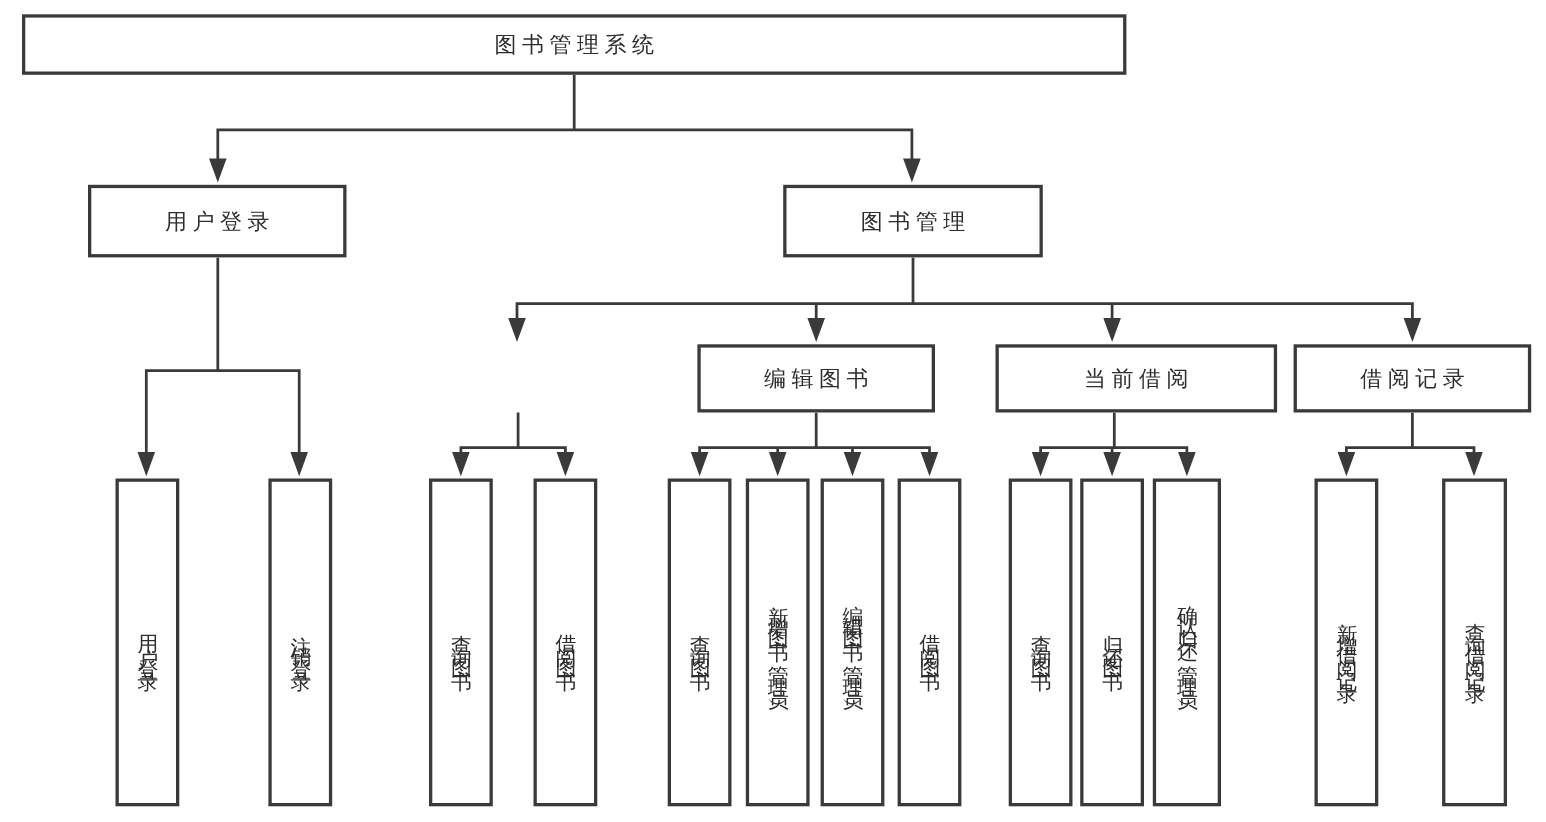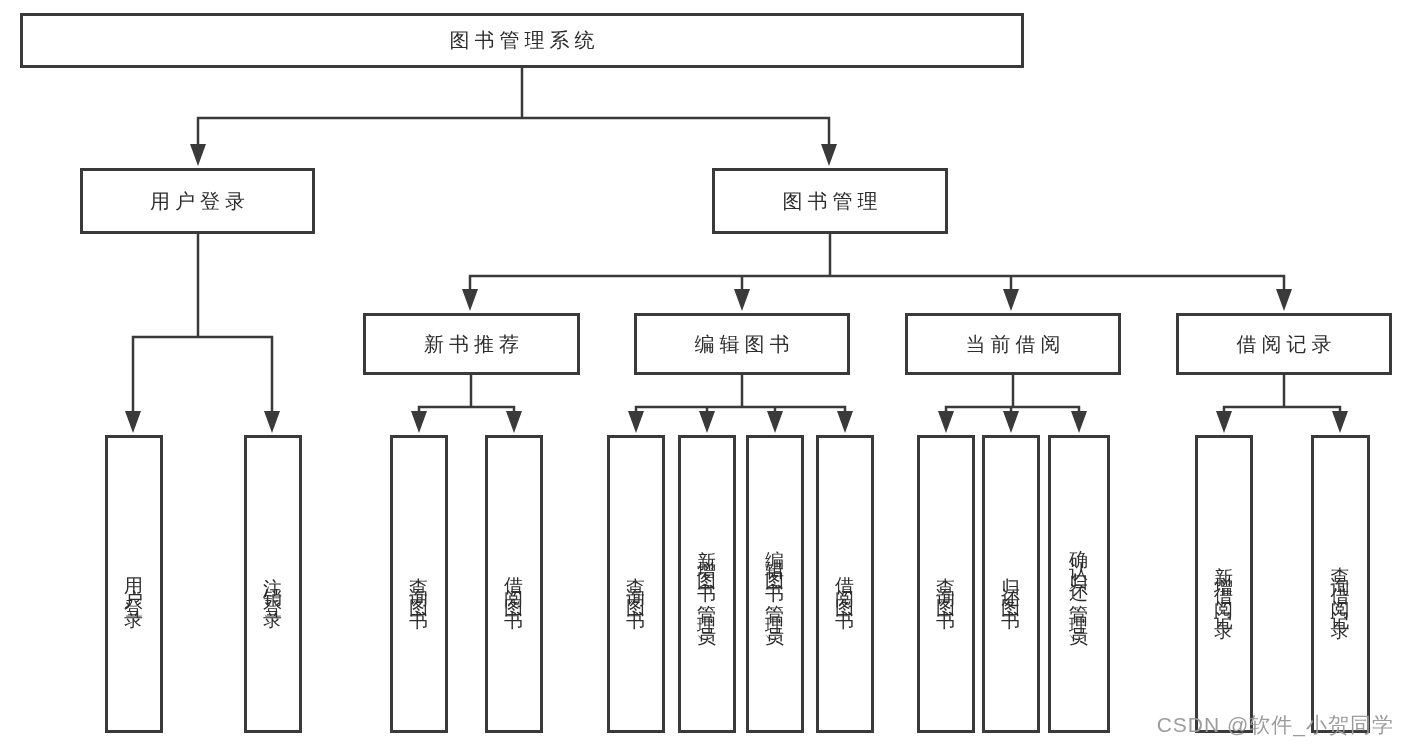--- a/index.html
+++ b/index.html
@@ -50,21 +50,21 @@
     text-orientation: mixed;
     letter-spacing: 11px;
     line-height: 1;
   }
   
   #b-root  { left: 20px;   top: 13px;  width: 1004px; height: 55px; }
   #b-l2-0  { left: 80px;   top: 168px; width: 235px;  height: 66px; }
   #b-l2-1  { left: 712px;  top: 168px; width: 236px;  height: 66px; }
   #b-l3-0  { left: 363px;  top: 313px; width: 217px;  height: 62px; }
   #b-l3-1  { left: 634px;  top: 313px; width: 216px;  height: 62px; }
-  #b-l3-2  { left: 905px;  top: 313px; width: 216px;  height: 62px; }
+  #b-l3-2  { left: 905px;  top: 313px; width: 256px;  height: 62px; }
   #b-l3-3  { left: 1176px; top: 313px; width: 216px;  height: 62px; text-align: center; }
   
   #b-g1-0 { left: 105px;  width: 58px; }
   #b-g1-1 { left: 244px;  width: 58px; }
   #b-g2-0 { left: 390px;  width: 58px; }
   #b-g2-1 { left: 485px;  width: 58px; }
   #b-g3-0 { left: 607px;  width: 58px; }
   #b-g3-1 { left: 678px;  width: 58px; }
   #b-g3-2 { left: 746px;  width: 58px; }
   #b-g3-3 { left: 816px;  width: 58px; }
@@ -137,23 +137,20 @@
     <span>图书管理系统</span>
   </div>
 
   <div class="box hbox" id="b-l2-0">
     <span>用户登录</span>
   </div>
   <div class="box hbox" id="b-l2-1">
     <span>图书管理</span>
   </div>
 
-  <div class="box hbox" id="b-l3-0">
-    <span>新书推荐</span>
-  </div>
   <div class="box hbox" id="b-l3-1">
     <span>编辑图书</span>
   </div>
   <div class="box hbox" id="b-l3-2">
     <span>当前借阅</span>
   </div>
   <div class="box hbox" id="b-l3-3">
     <span>借阅记录</span>
   </div>
 
@@ -194,15 +191,14 @@
     <span>确认归还（管理员）</span>
   </div>
 
   <div class="box vbox" id="b-g5-0">
     <span>新增借阅记录</span>
   </div>
   <div class="box vbox" id="b-g5-1">
     <span>查询借阅记录</span>
   </div>
 
-  <div class="watermark">CSDN @软件_小贺同学</div>
 
 </div>
 
 </body></html>

